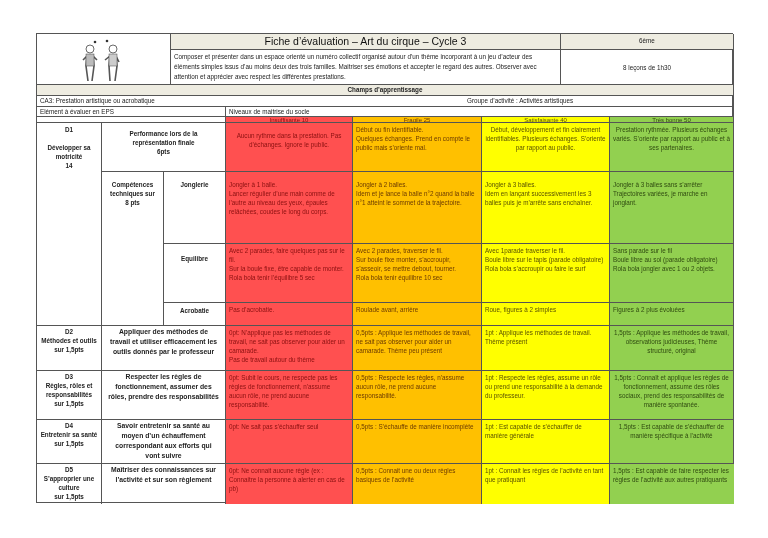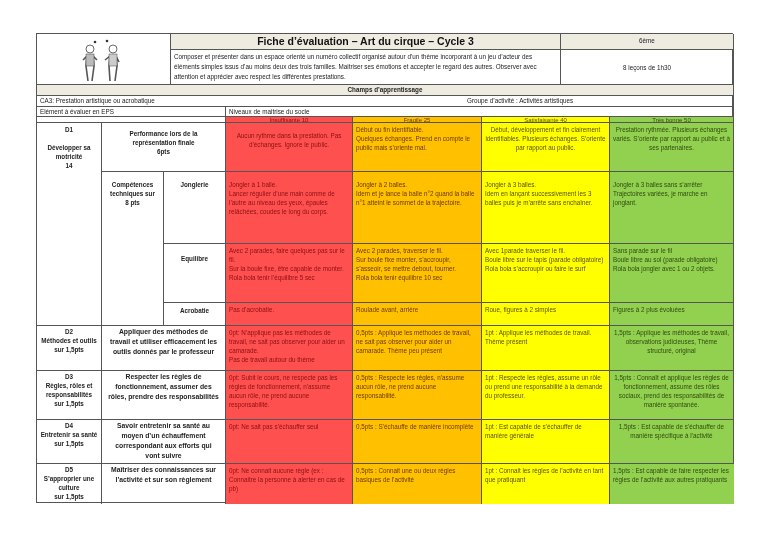--- a/index.html
+++ b/index.html
@@ -7,21 +7,21 @@
   .sheet { position: absolute; left: 36px; top: 33px; width: 697px; height: 470px; border: 1px solid #555; box-sizing: border-box; }
   .cell { position: absolute; box-sizing: border-box; border-right: 1px solid #555; border-bottom: 1px solid #555; font-size: 6.3px; line-height: 9px; overflow: hidden; }
   .hd { background: #eeece1; }
   .c { text-align: center; }
   .b { font-weight: bold; }
   .pad { padding: 2px 3px; }
   .red { background: #ff5050; color: #8a1010; }
   .orange { background: #ffc000; color: #6b3a00; }
   .yellow { background: #ffff00; color: #5a5200; }
   .green { background: #92d050; color: #2f4a10; }
-  .title { font-size: 10.5px; line-height: 15px; font-weight: bold; text-align: center; color: #111; }
+  .title { font-size: 10.5px; line-height: 15px; font-weight: normal; text-align: center; color: #111; }
   .multiline { white-space: pre-line; }
 </style>
 </head>
 <body>
 
 <div class="sheet">
 
   <div class="cell" style="left:0;top:0;width:134px;height:51px;">
     <svg width="60" height="48" viewBox="0 0 60 48" style="position:absolute;left:38px;top:2px;">
       <circle cx="20" cy="6" r="1.3" fill="#333"></circle>

